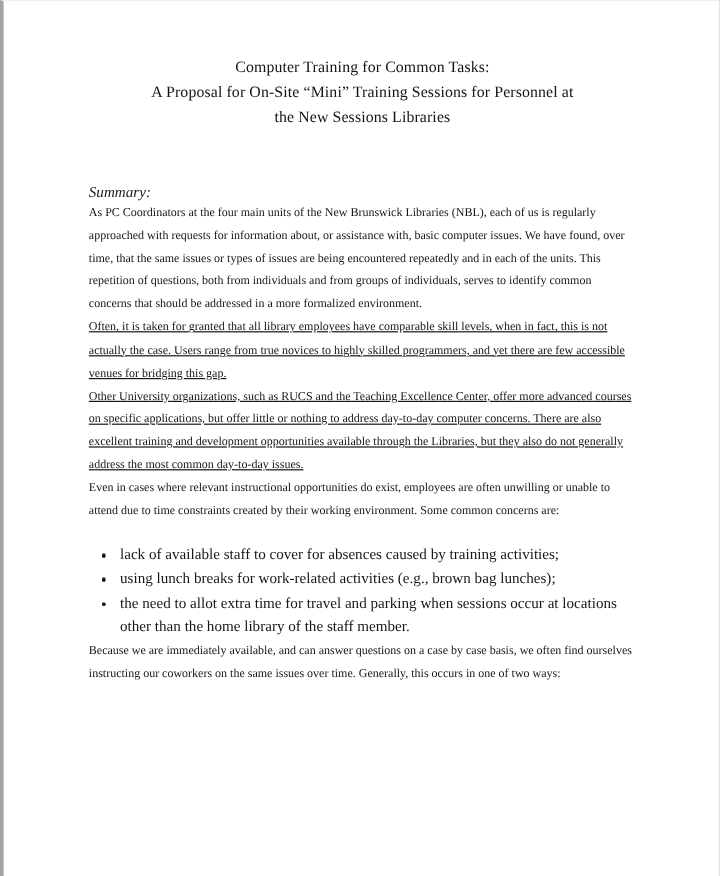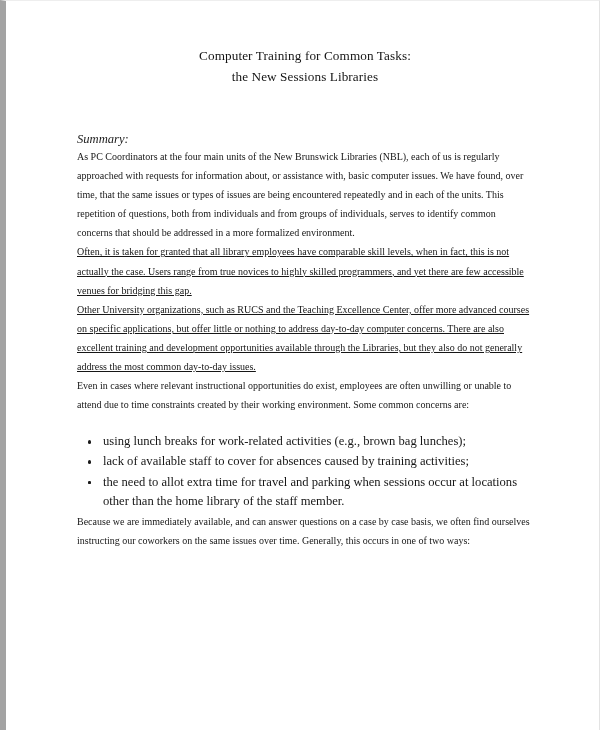--- a/index.html
+++ b/index.html
@@ -14,21 +14,21 @@
     color: #1a1a1a;
     overflow: hidden;
   }
 
   #page {
     position: relative;
     width: 600px;
     height: 730px;
     background: #ffffff;
     box-sizing: border-box;
-    border-left: 6px solid #a3a3a3;
+    border-left: 3px solid #a3a3a3;
     border-right: 1px solid #e3e3e3;
     border-top: 1px solid #eeeeee;
   }
 
   
   #doc {
     position: absolute;
     left: 71px;
     top: 0;
     width: 456px;
@@ -96,38 +96,39 @@
   }
 </style>
 </head>
 <body>
 
 <div id="page">
   <div id="doc">
 
     <div class="title-block">
       <span class="title-line">Computer Training for Common Tasks:</span>
+      <span class="title-line wide">A Proposal for On-Site “Mini” Training Sessions for Personnel at</span>
       <span class="title-line">the New Sessions Libraries</span>
     </div>
 
     <div class="section-heading">Summary:</div>
 
     <p class="para p1">As PC Coordinators at the four main units of the New Brunswick Libraries (NBL), each of us is regularly approached with requests for information about, or assistance with, basic computer issues.  We have found, over time, that the same issues or types of issues are being encountered repeatedly and in each of the units.  This repetition of questions, both from individuals and from groups of individuals, serves to identify common concerns that should be addressed in a more formalized environment.</p>
     <p class="para p2">Often, it is taken for granted that all library employees have comparable skill levels, when in fact, this is not actually the case.  Users range from true novices to highly skilled programmers, and yet there are few accessible venues for bridging this gap.</p>
     <p class="para p3">Other University organizations, such as RUCS and the Teaching Excellence Center, offer more advanced courses on specific applications, but offer little or nothing to address day-to-day computer concerns.  There are also excellent training and development opportunities available through the Libraries, but they also do not generally address the most common day-to-day issues.</p>
     <p class="para p4">Even in cases where relevant instructional opportunities do exist, employees are often unwilling or unable to attend due to time constraints created by their working environment.  Some common concerns are:</p>
 
     <ul class="bullets">
       <li>
         <span class="dot"></span>
-        <span>using lunch breaks for work-related activities (e.g., brown bag lunches);</span>
+        <span>lack of available staff to cover for absences caused by training activities;</span>
       </li>
       <li>
         <span class="dot"></span>
-        <span>lack of available staff to cover for absences caused by training activities;</span>
+        <span>using lunch breaks for work-related activities (e.g., brown bag lunches);</span>
       </li>
       <li>
         <span class="dot"></span>
       </li>
       <li>
         <span class="dot"></span>
         <span>the need to allot extra time for travel and parking when sessions occur at locations other than the home library of the staff member.</span>
       </li>
     </ul>
 

